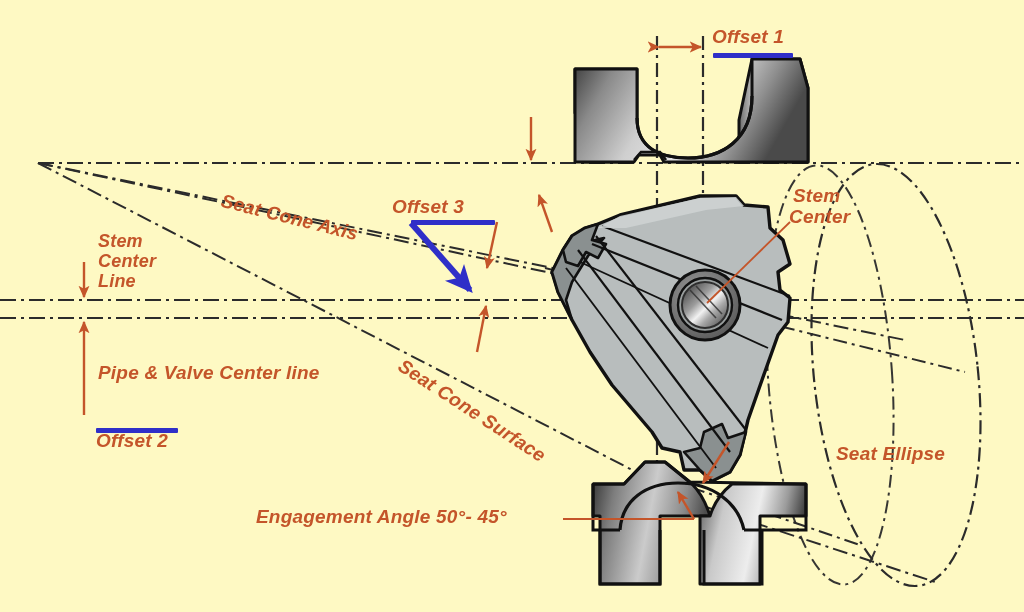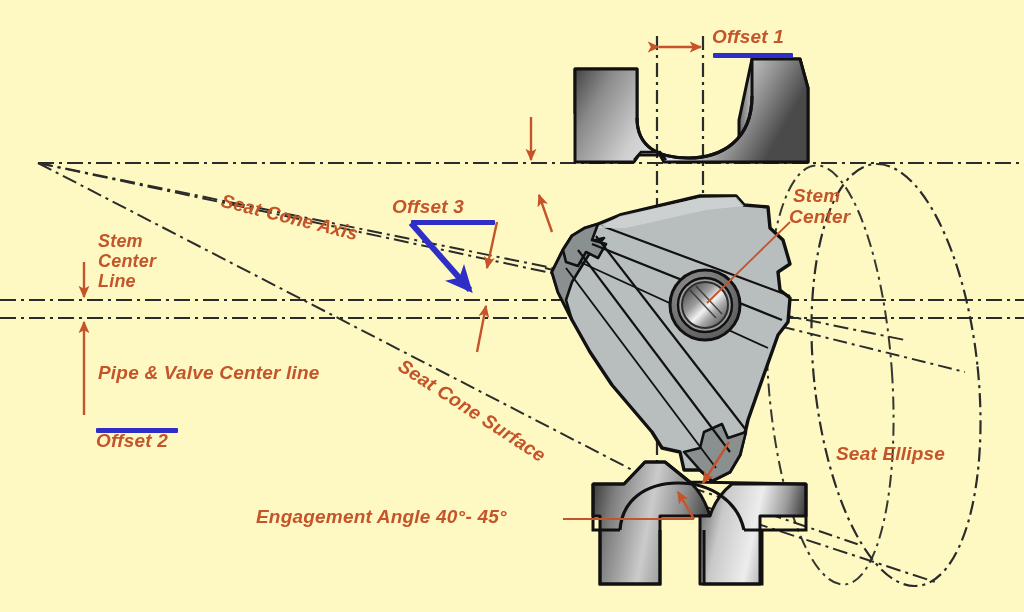--- a/index.html
+++ b/index.html
@@ -266,17 +266,17 @@
 
   <div class="lbl" style="left:793px; top:185px;">Stem</div>
   <div class="lbl" style="left:789px; top:206px;">Center</div>
 
   <div class="lbl" style="left:98px; top:362px;">Pipe &amp; Valve Center line</div>
 
   <div class="lbl" style="left:96px; top:402px;margin-top:28px;">Offset 2</div>
 
   <div class="lbl" style="left:406px; top:355px; transform:rotate(33deg); transform-origin:left top;">Seat Cone Surface</div>
 
-  <div class="lbl" style="left:256px; top:506px;">Engagement Angle 40°- 45°</div>
+  <div class="lbl" style="left:256px; top:506px;">Engagement Angle 50°- 45°</div>
 
   <div class="lbl" style="left:836px; top:443px;font-style:italic;">Seat Ellipse</div>
 
 </div>
 
 </body></html>

